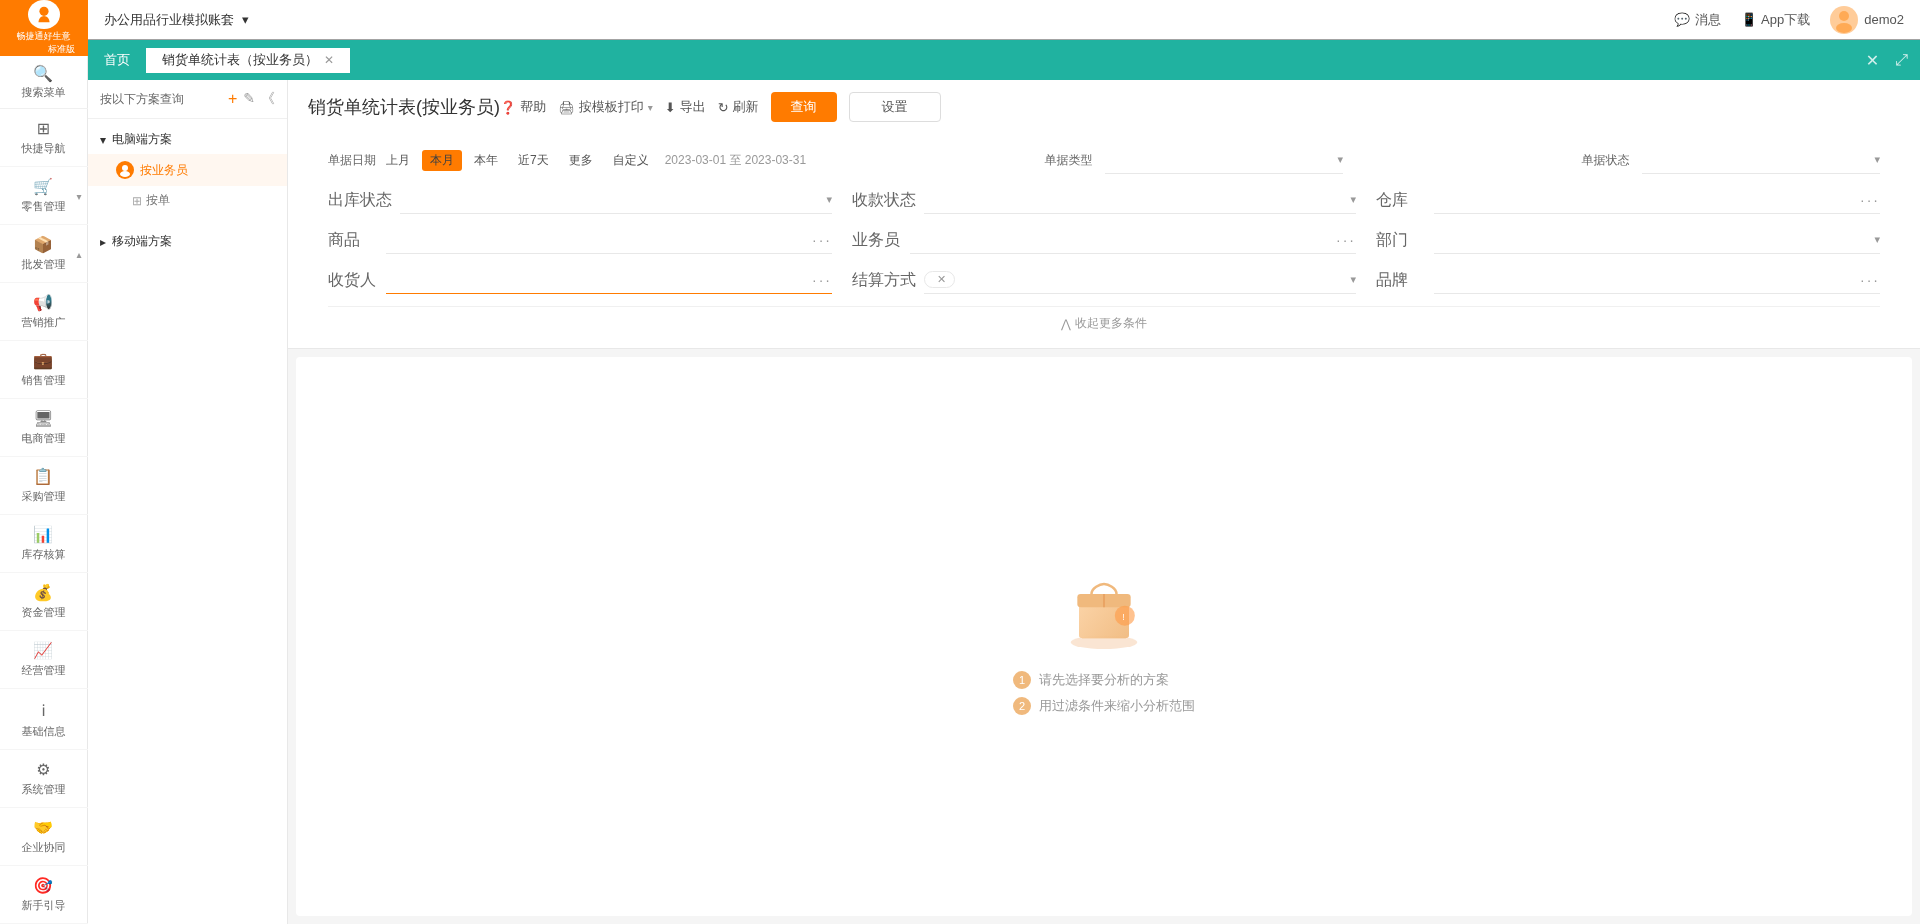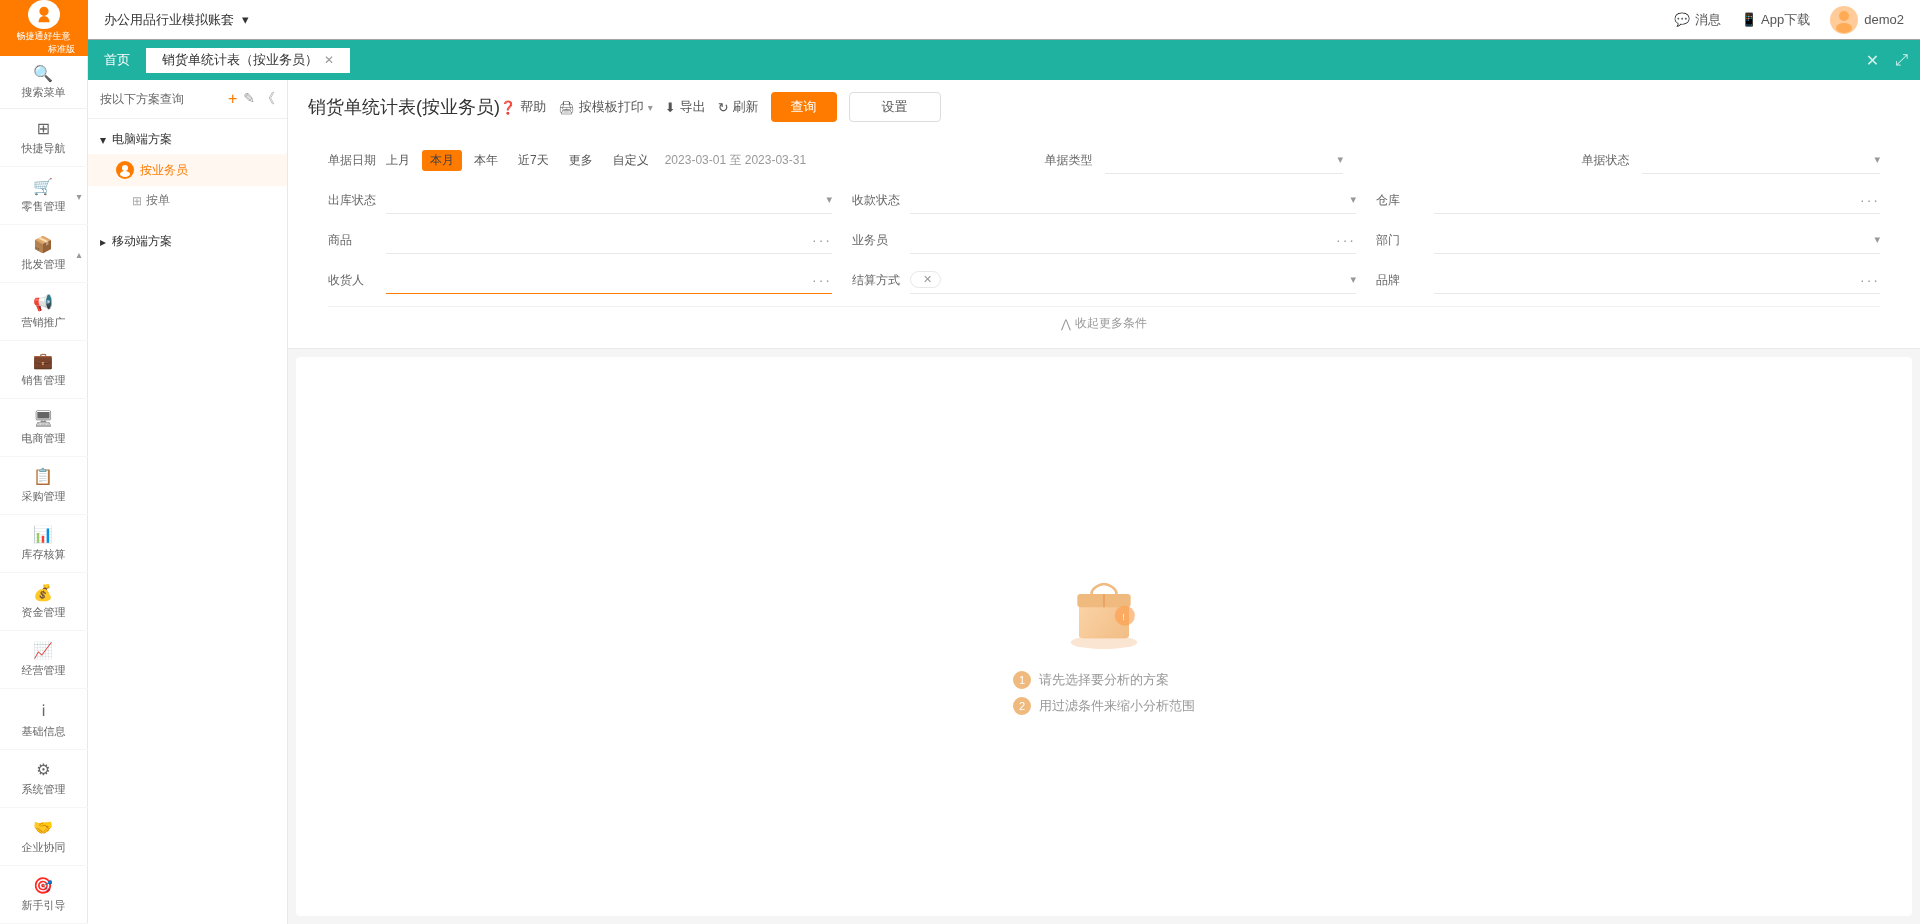--- a/index.html
+++ b/index.html
@@ -314,21 +314,21 @@
       margin-bottom: 12px;
     }
     .filter-row:last-child { margin-bottom: 0; }
     .filter-item {
       display: flex;
       align-items: center;
       flex: 1;
       gap: 8px;
     }
     .filter-label {
-      font-size: 12px;
+      font-size: 16px;
       color: #666;
       white-space: nowrap;
       min-width: 50px;
     }
     .filter-control {
       flex: 1;
       border: none;
       border-bottom: 1px solid #e8e8e8;
       padding: 4px 0;
       font-size: 13px;

